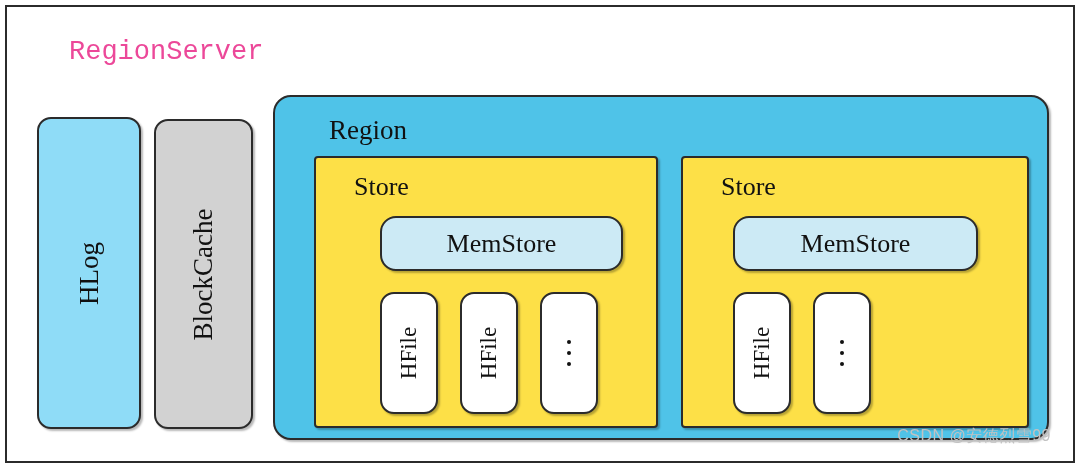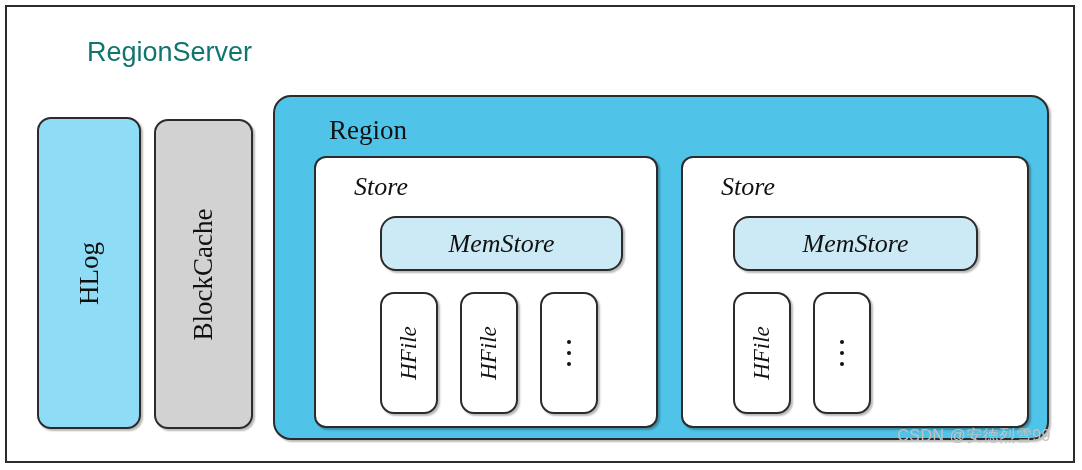--- a/index.html
+++ b/index.html
@@ -23,26 +23,26 @@
     left: 5px;
     top: 5px;
     width: 1070px;
     height: 458px;
     border: 2px solid #2b2b2b;
     background: #ffffff;
     box-sizing: border-box;
   }
   .region-server-title {
     position: absolute;
-    left: 80px;
+    left: 62px;
     top: 30px;
-    font-family: Liberation Sans, sans-serif;
+    font-family: Liberation Mono, monospace;
     font-size: 27px;
     font-weight: 400;
-    color: #0f766e;
+    color: #ec4899;
     letter-spacing: 0px;
     white-space: nowrap;
   }
   
   .blk {
     position: absolute;
     box-sizing: border-box;
     border: 2.5px solid #2b2b2b;
     box-shadow: 2px 2px 2px rgba(0,0,0,0.28);
   }
@@ -97,24 +97,23 @@
     top: 18px;
     font-family: "Liberation Serif", serif;
     font-size: 27px;
     color: #111111;
     white-space: nowrap;
   }
   .store {
     position: absolute;
     box-sizing: border-box;
     border: 2.5px solid #2b2b2b;
-    border-radius: 12px;
-    background: #ffffff;
-    box-shadow: 2px 2px 2px rgba(0,0,0,0.28);
-    font-style: italic;
+    border-radius: 4px;
+    background: #fde047;
+    box-shadow: 2px 2px 2px rgba(0,0,0,0.28);
   }
   .store-1 { left: 39px; top: 59px; width: 344px; height: 272px; }
   .store-2 { left: 406px; top: 59px; width: 348px; height: 272px; }
   .store-label {
     position: absolute;
     left: 38px;
     top: 14px;
     font-family: "Liberation Serif", serif;
     font-size: 26px;
     color: #111111;

